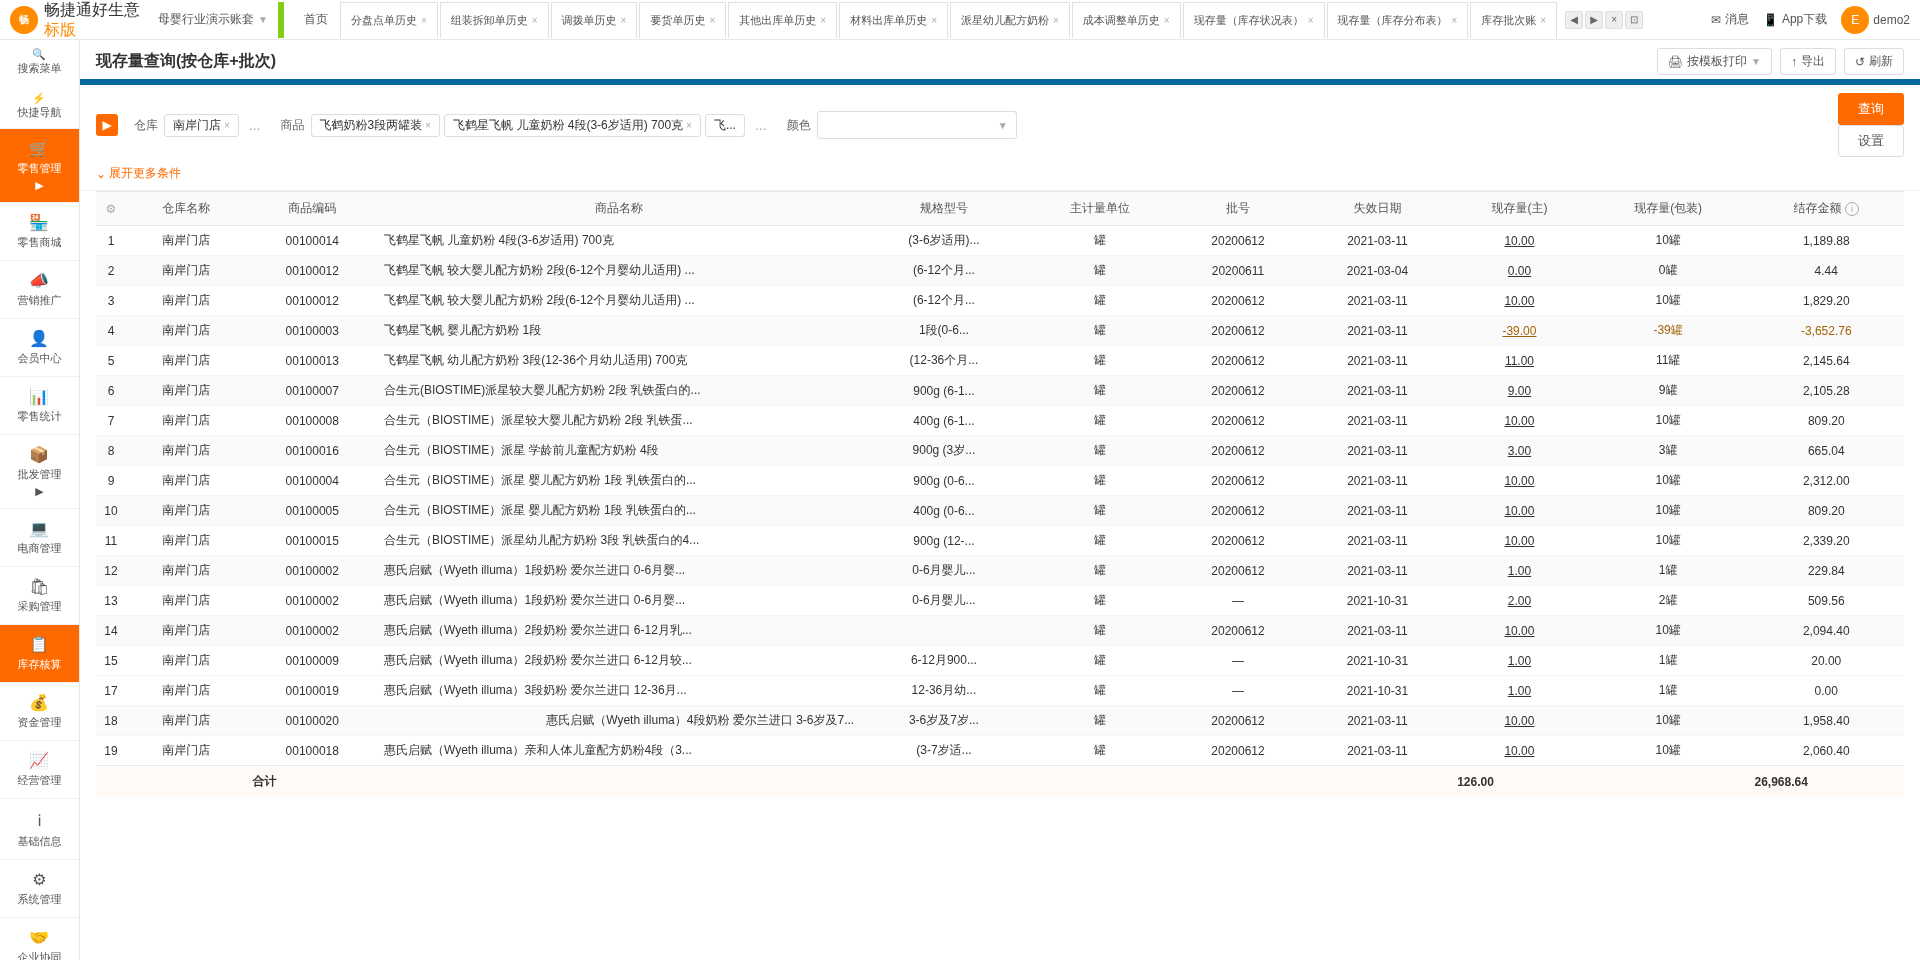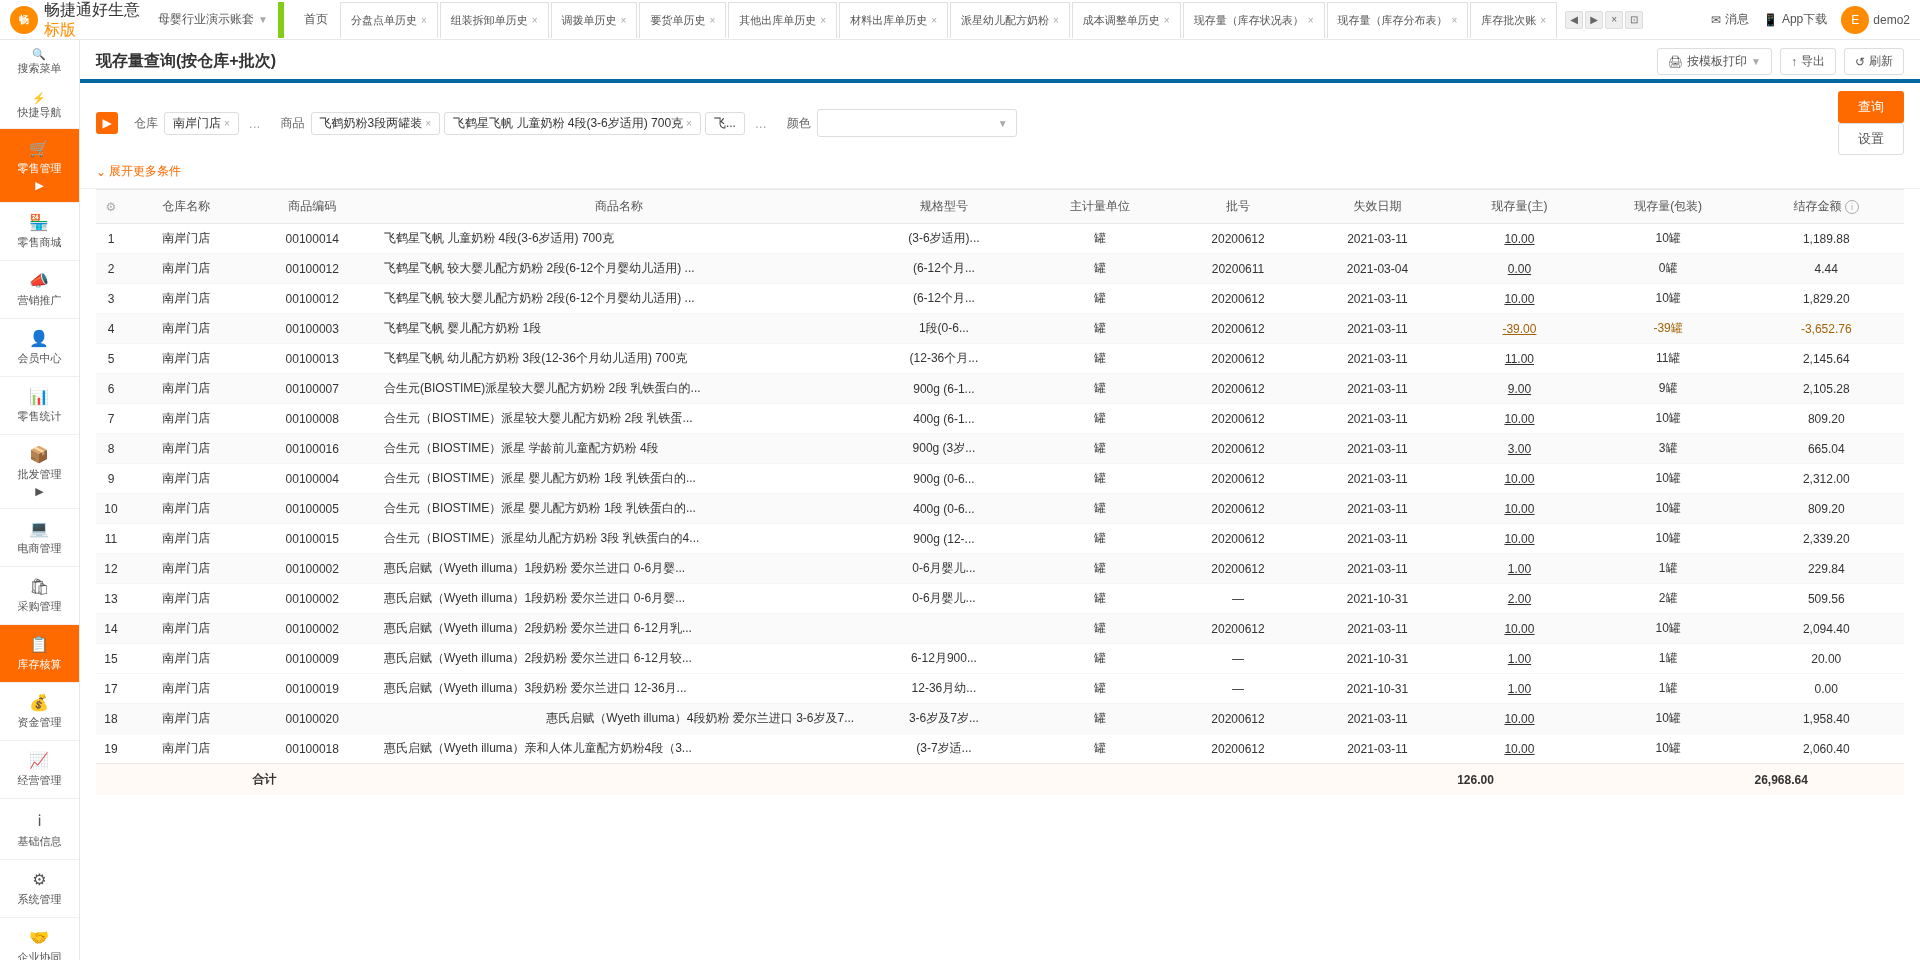--- a/index.html
+++ b/index.html
@@ -133,21 +133,21 @@
       overflow: hidden;
     }
 
     
     .page-header {
       background: #fff;
       padding: 8px 16px 4px;
       display: flex;
       align-items: center;
       justify-content: space-between;
-      border-bottom: 4px solid #0369a1;
+      border-bottom: 6px solid #0369a1;
     }
     .page-title {
       font-size: 16px;
       font-weight: bold;
       color: #333;
     }
     .header-actions {
       display: flex; gap: 8px; align-items: center;
     }
     .action-btn {

